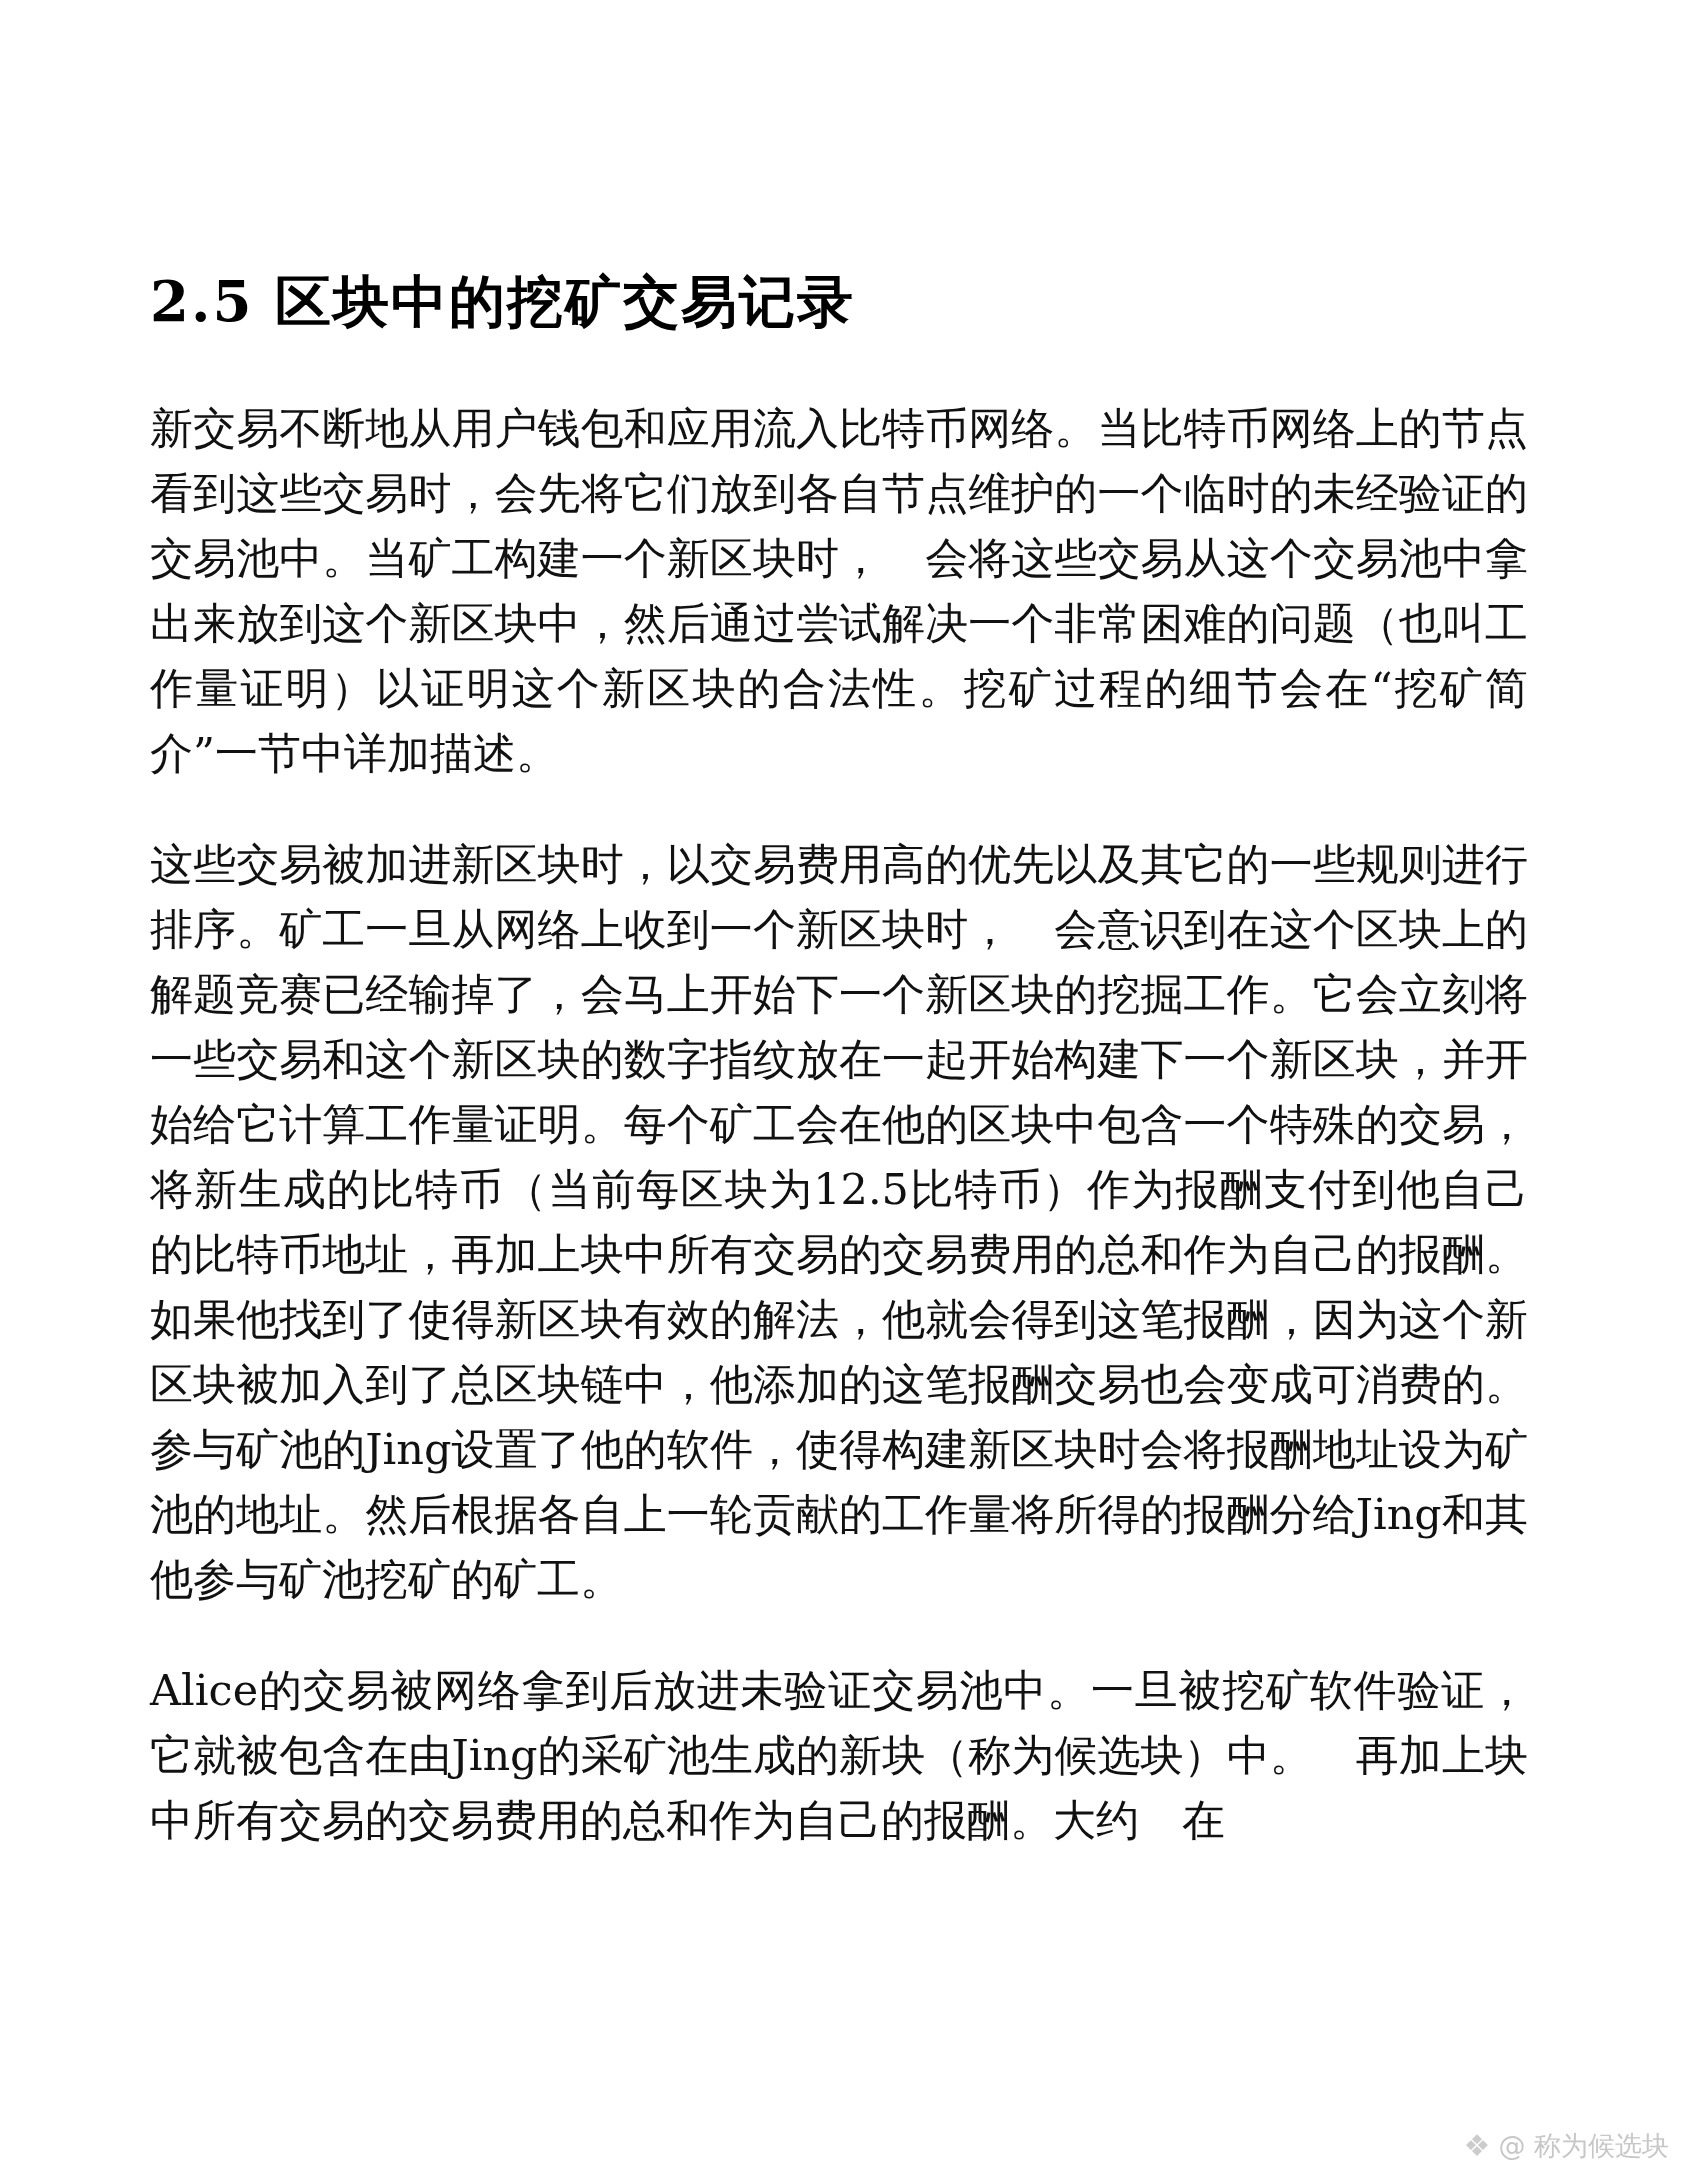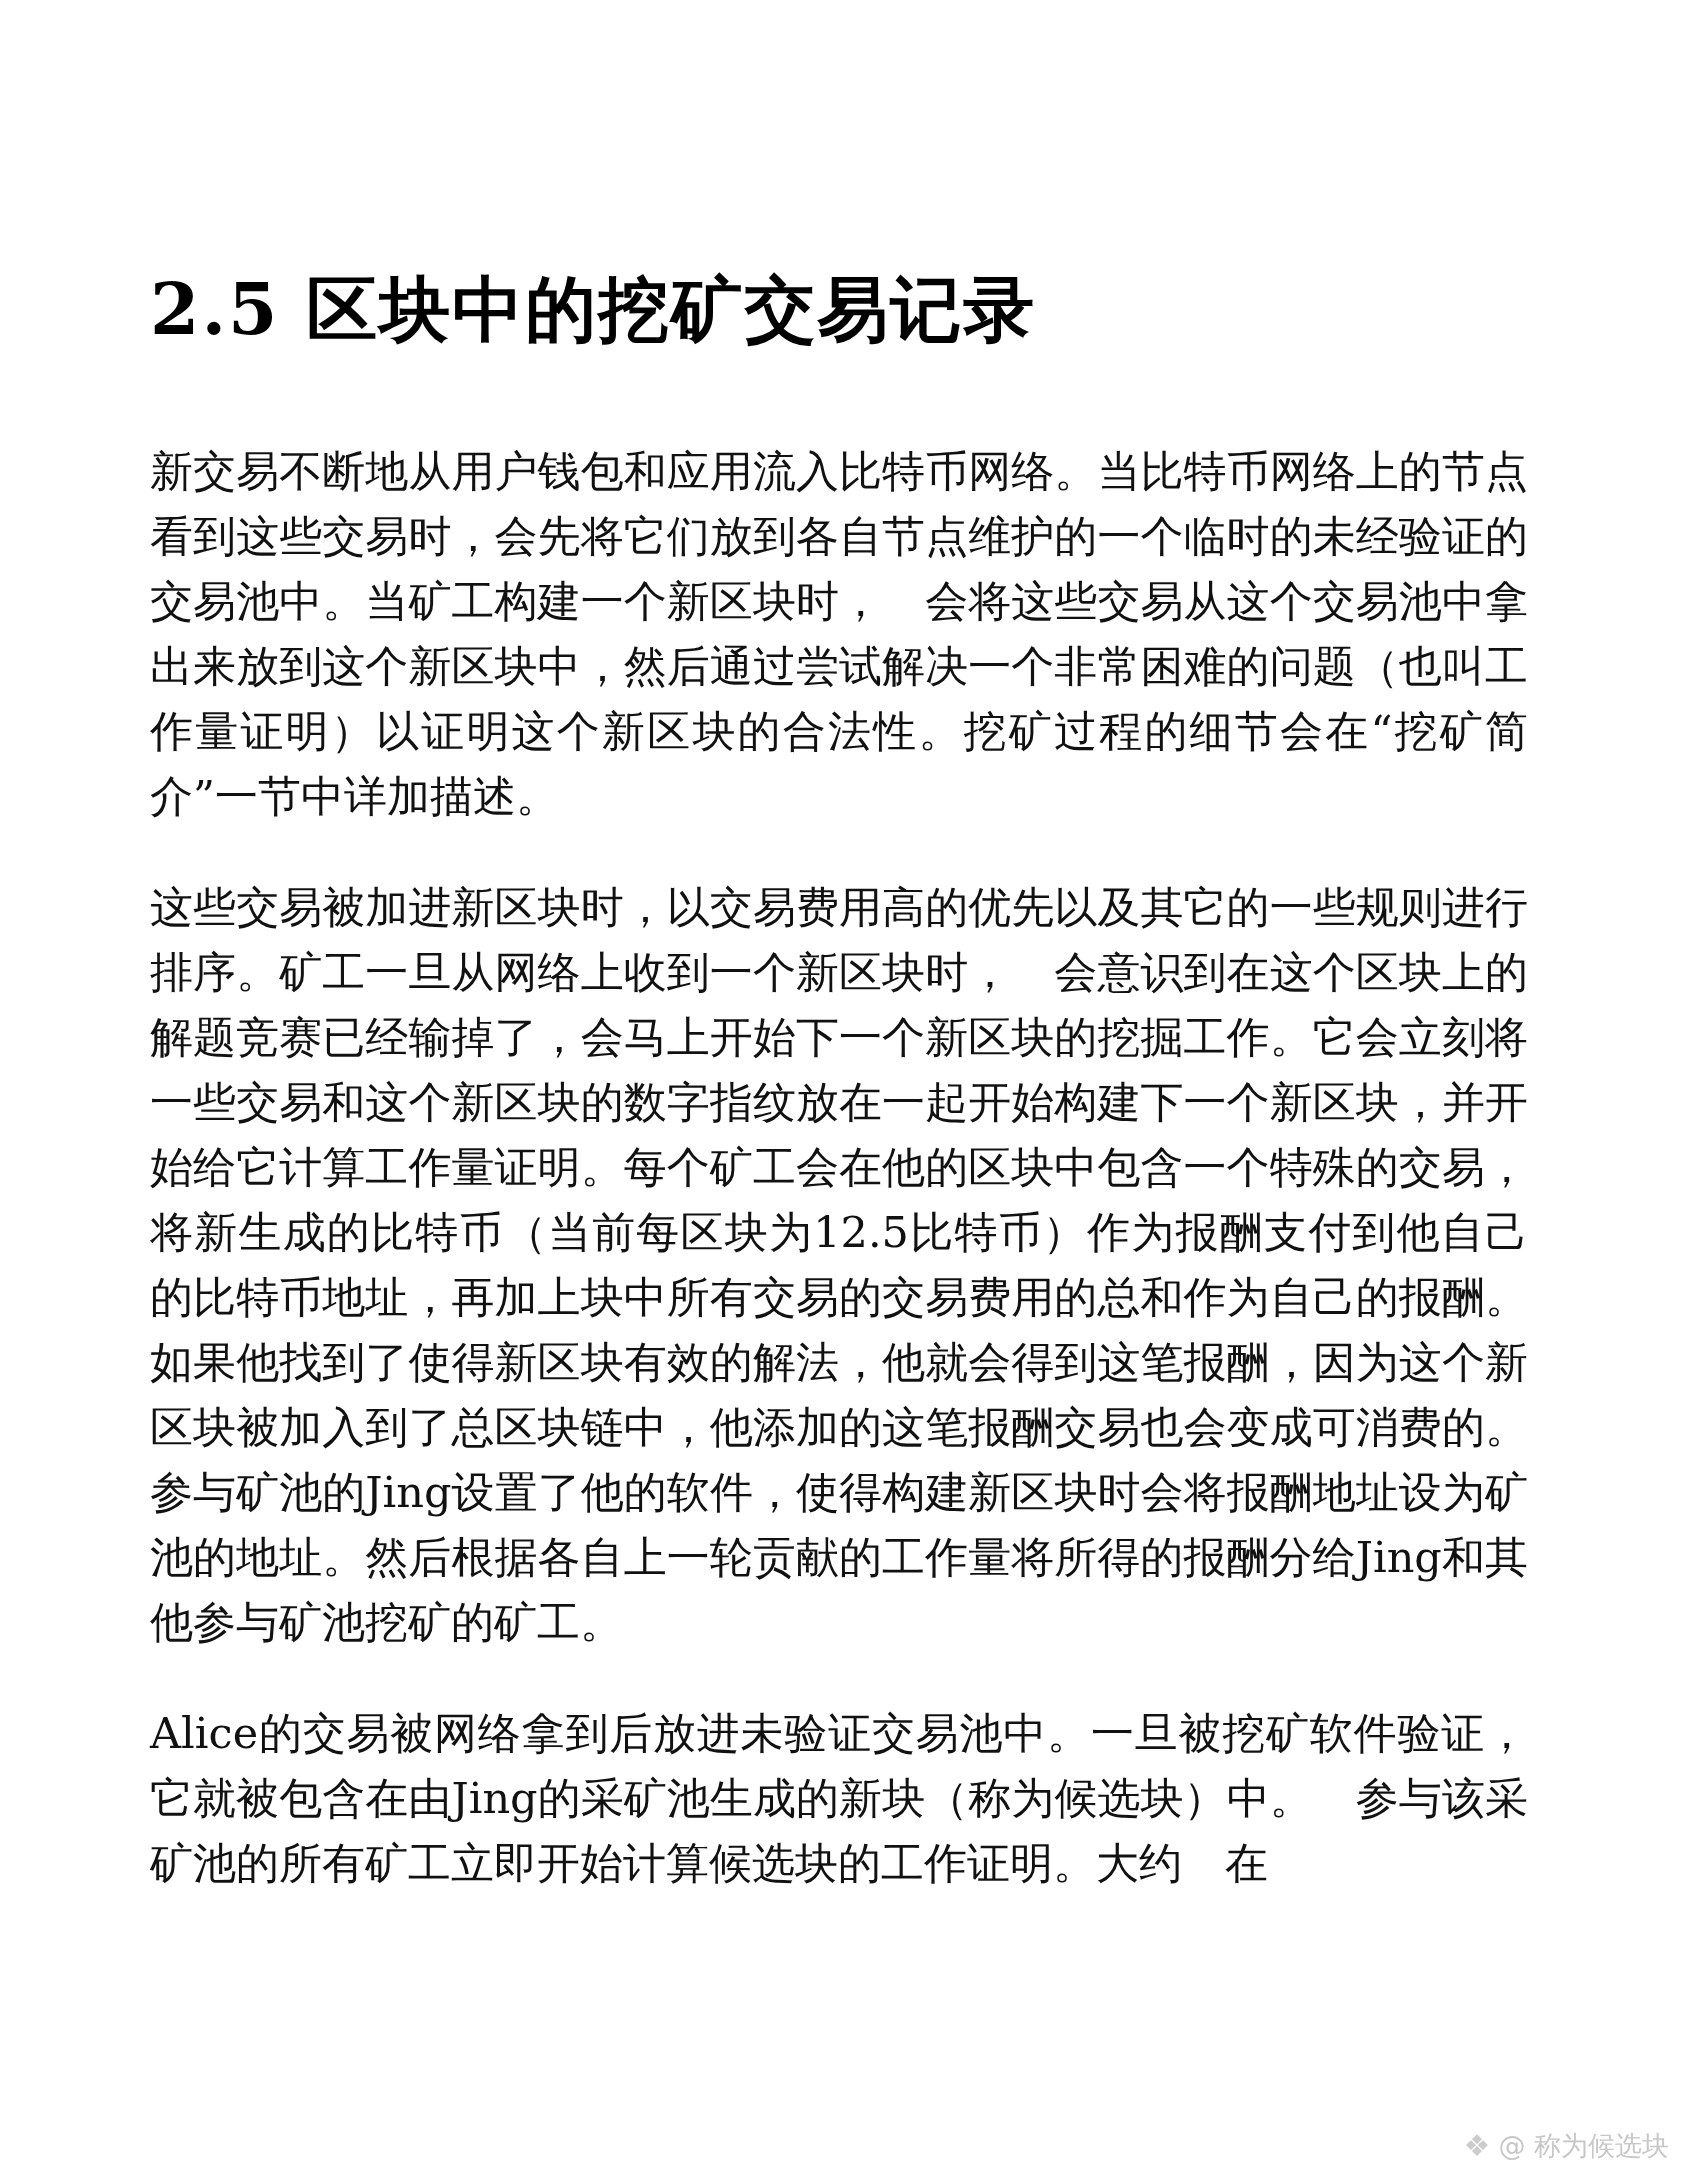--- a/index.html
+++ b/index.html
@@ -17,22 +17,22 @@
     font-family: "DejaVu Serif", "Liberation Serif", serif;
     color: #0d0d0d;
   }
   .content {
     position: absolute;
     top: 269px;
     left: 150px;
     width: 1386px;
   }
   .doc-title {
-    margin: 0 0 88px 0;
-    font-size: 71px;
+    margin: 0 0 63px 0;
+    font-size: 56px;
     line-height: 1.15;
     font-weight: 700;
     letter-spacing: 2px;
     color: #000000;
     white-space: nowrap;
   }
   .doc-paragraph {
     margin: 0 8px 46px 0;
     font-size: 43px;
     line-height: 65px;
@@ -63,21 +63,21 @@
 <body>
 
 <div class="page">
   <div class="content">
     <h1 class="doc-title">2.5 区块中的挖矿交易记录</h1>
 
     <p class="doc-paragraph">新交易不断地从用户钱包和应用流入比特币网络。当比特币网络上的节点看到这些交易时，会先将它们放到各自节点维护的一个临时的未经验证的交易池中。当矿工构建一个新区块时，　会将这些交易从这个交易池中拿出来放到这个新区块中，然后通过尝试解决一个非常困难的问题（也叫工作量证明）以证明这个新区块的合法性。挖矿过程的细节会在“挖矿简介”一节中详加描述。</p>
 
     <p class="doc-paragraph">这些交易被加进新区块时，以交易费用高的优先以及其它的一些规则进行排序。矿工一旦从网络上收到一个新区块时，　会意识到在这个区块上的解题竞赛已经输掉了，会马上开始下一个新区块的挖掘工作。它会立刻将一些交易和这个新区块的数字指纹放在一起开始构建下一个新区块，并开始给它计算工作量证明。每个矿工会在他的区块中包含一个特殊的交易，将新生成的比特币（当前每区块为12.5比特币）作为报酬支付到他自己的比特币地址，再加上块中所有交易的交易费用的总和作为自己的报酬。如果他找到了使得新区块有效的解法，他就会得到这笔报酬，因为这个新区块被加入到了总区块链中，他添加的这笔报酬交易也会变成可消费的。　参与矿池的Jing设置了他的软件，使得构建新区块时会将报酬地址设为矿池的地址。然后根据各自上一轮贡献的工作量将所得的报酬分给Jing和其他参与矿池挖矿的矿工。</p>
 
-    <p class="doc-paragraph">Alice的交易被网络拿到后放进未验证交易池中。一旦被挖矿软件验证，它就被包含在由Jing的采矿池生成的新块（称为候选块）中。　参与该采矿池的所有矿工立即开始计算候选块的工作证明。大约　在</p>
+    <p class="doc-paragraph">Alice的交易被网络拿到后放进未验证交易池中。一旦被挖矿软件验证，它就被包含在由Jing的采矿池生成的新块（称为候选块）中。　再加上块中所有交易的交易费用的总和作为自己的报酬。大约　在</p>
   </div>
 
   <div class="watermark">
     <span class="wm-icon">❖</span>
     <span>@ 称为候选块</span>
   </div>
 </div>
 
 
 </body></html>

